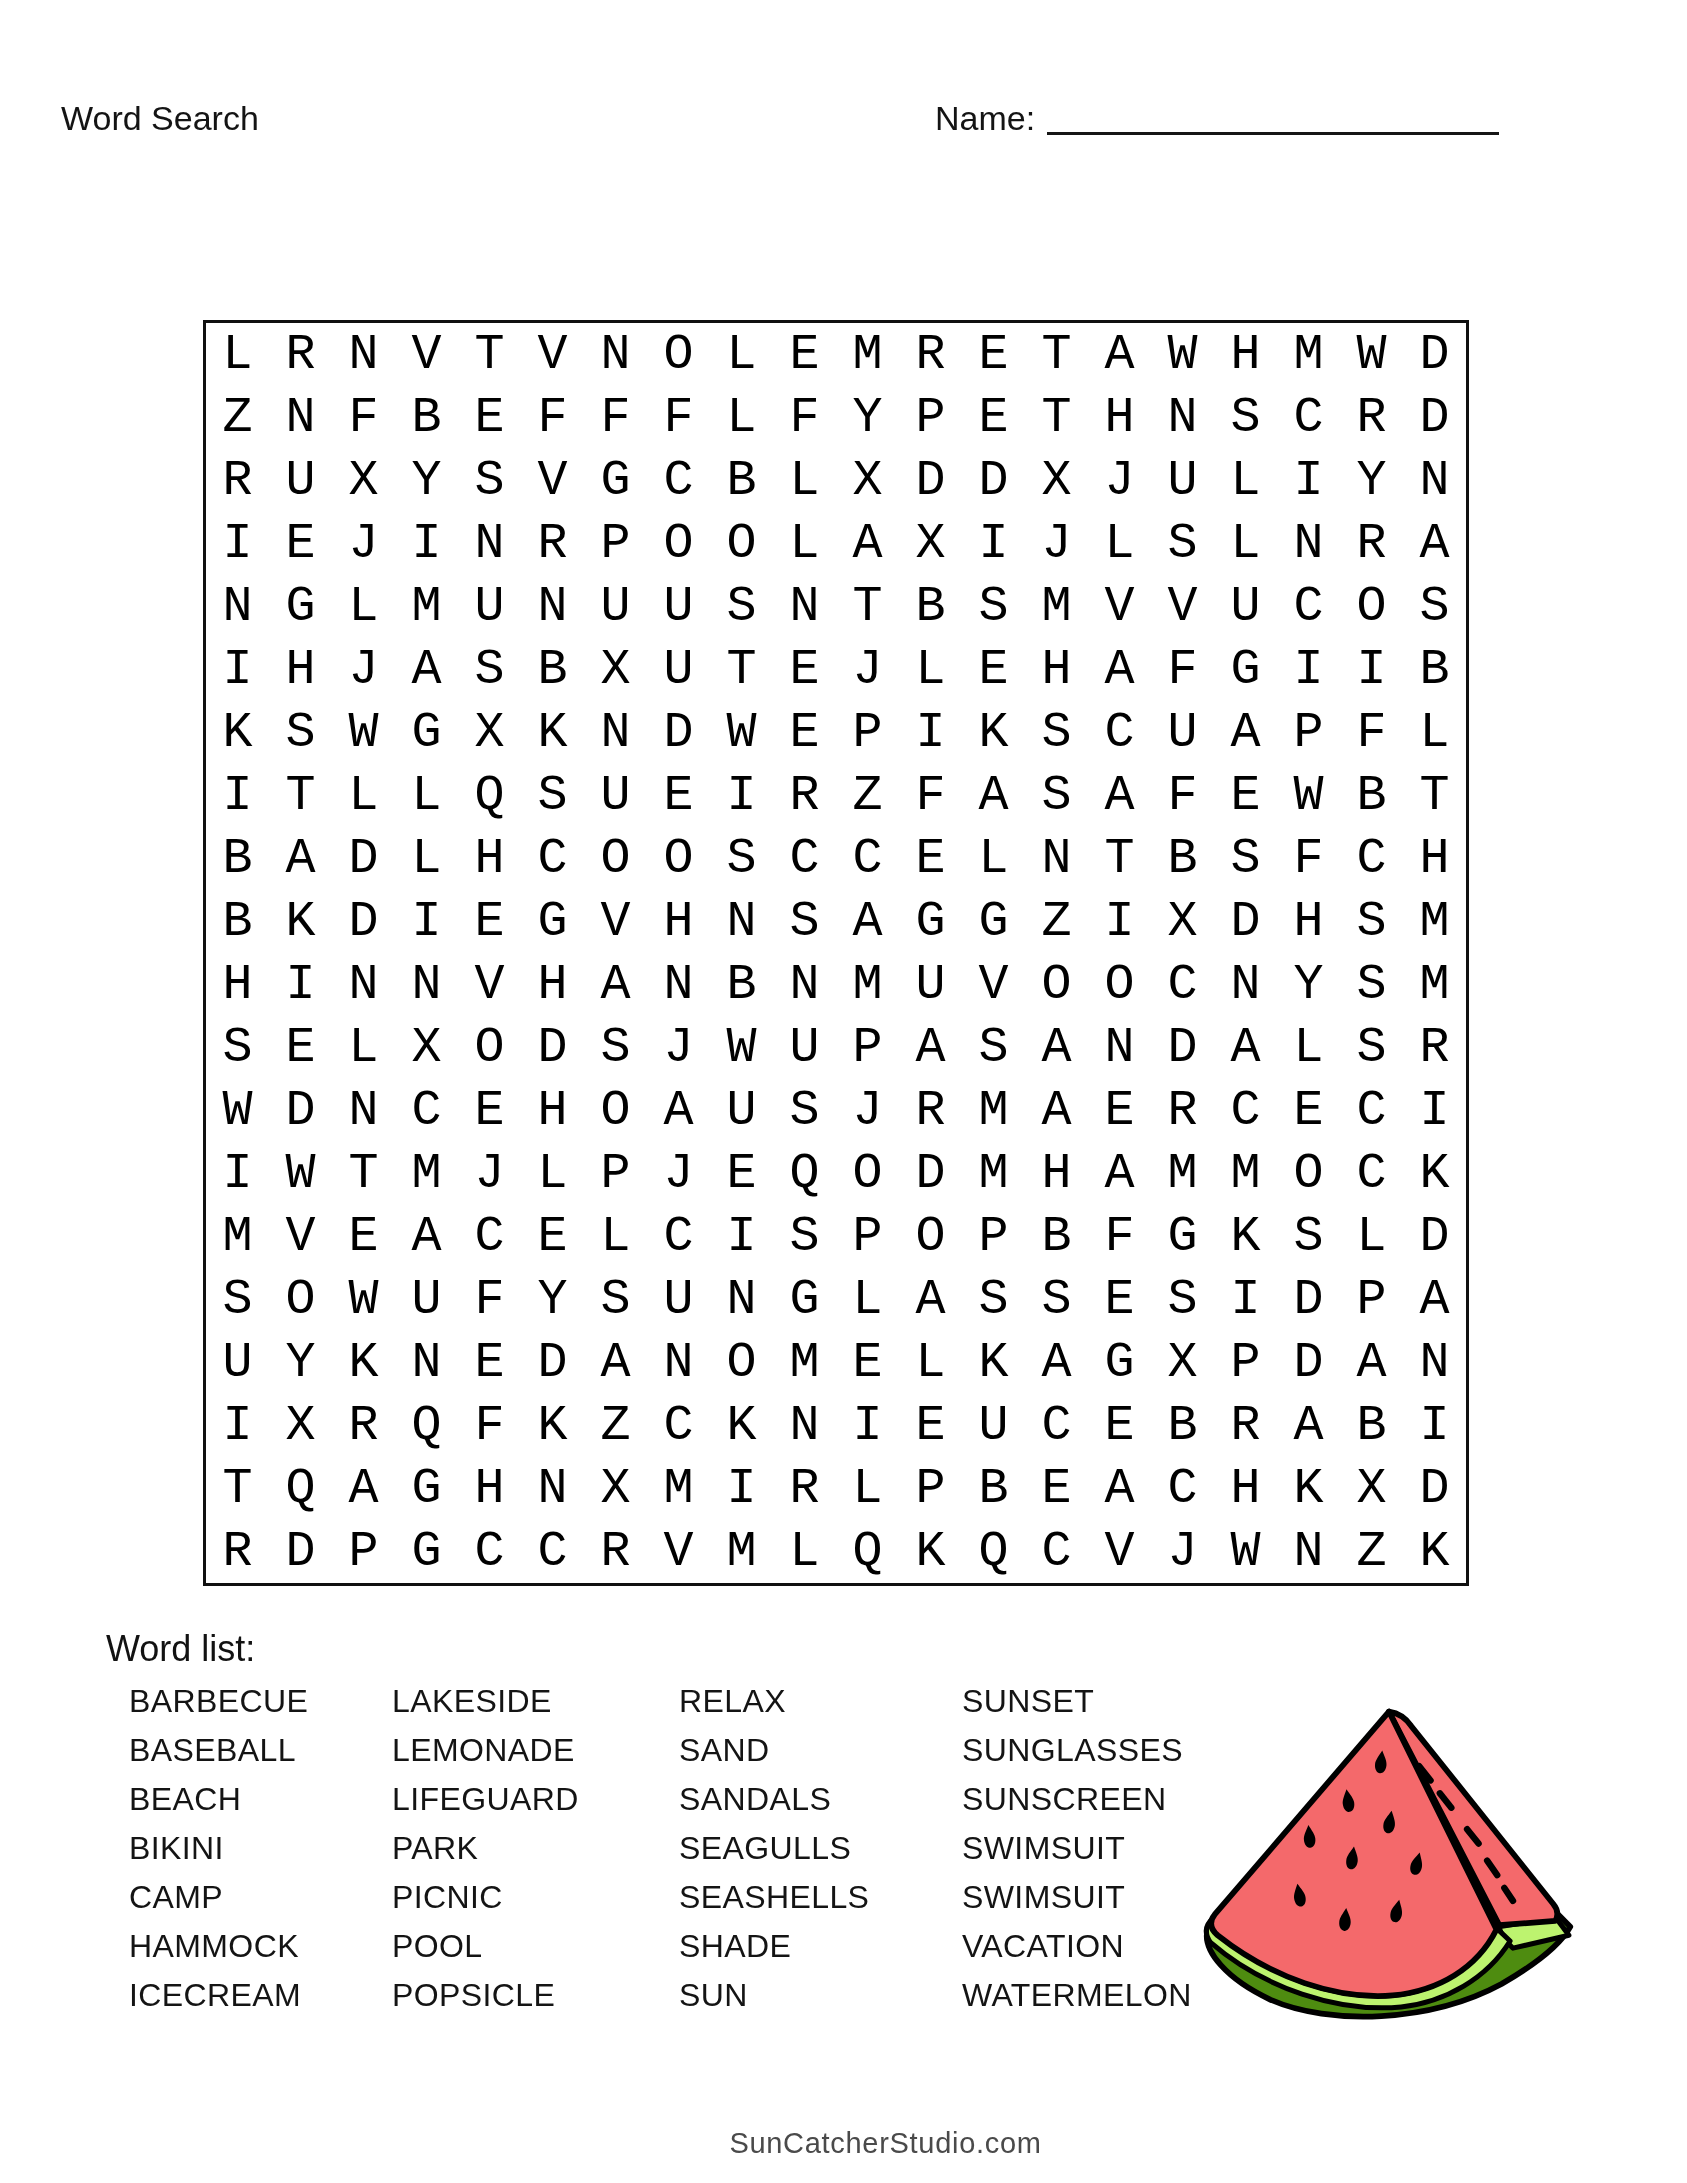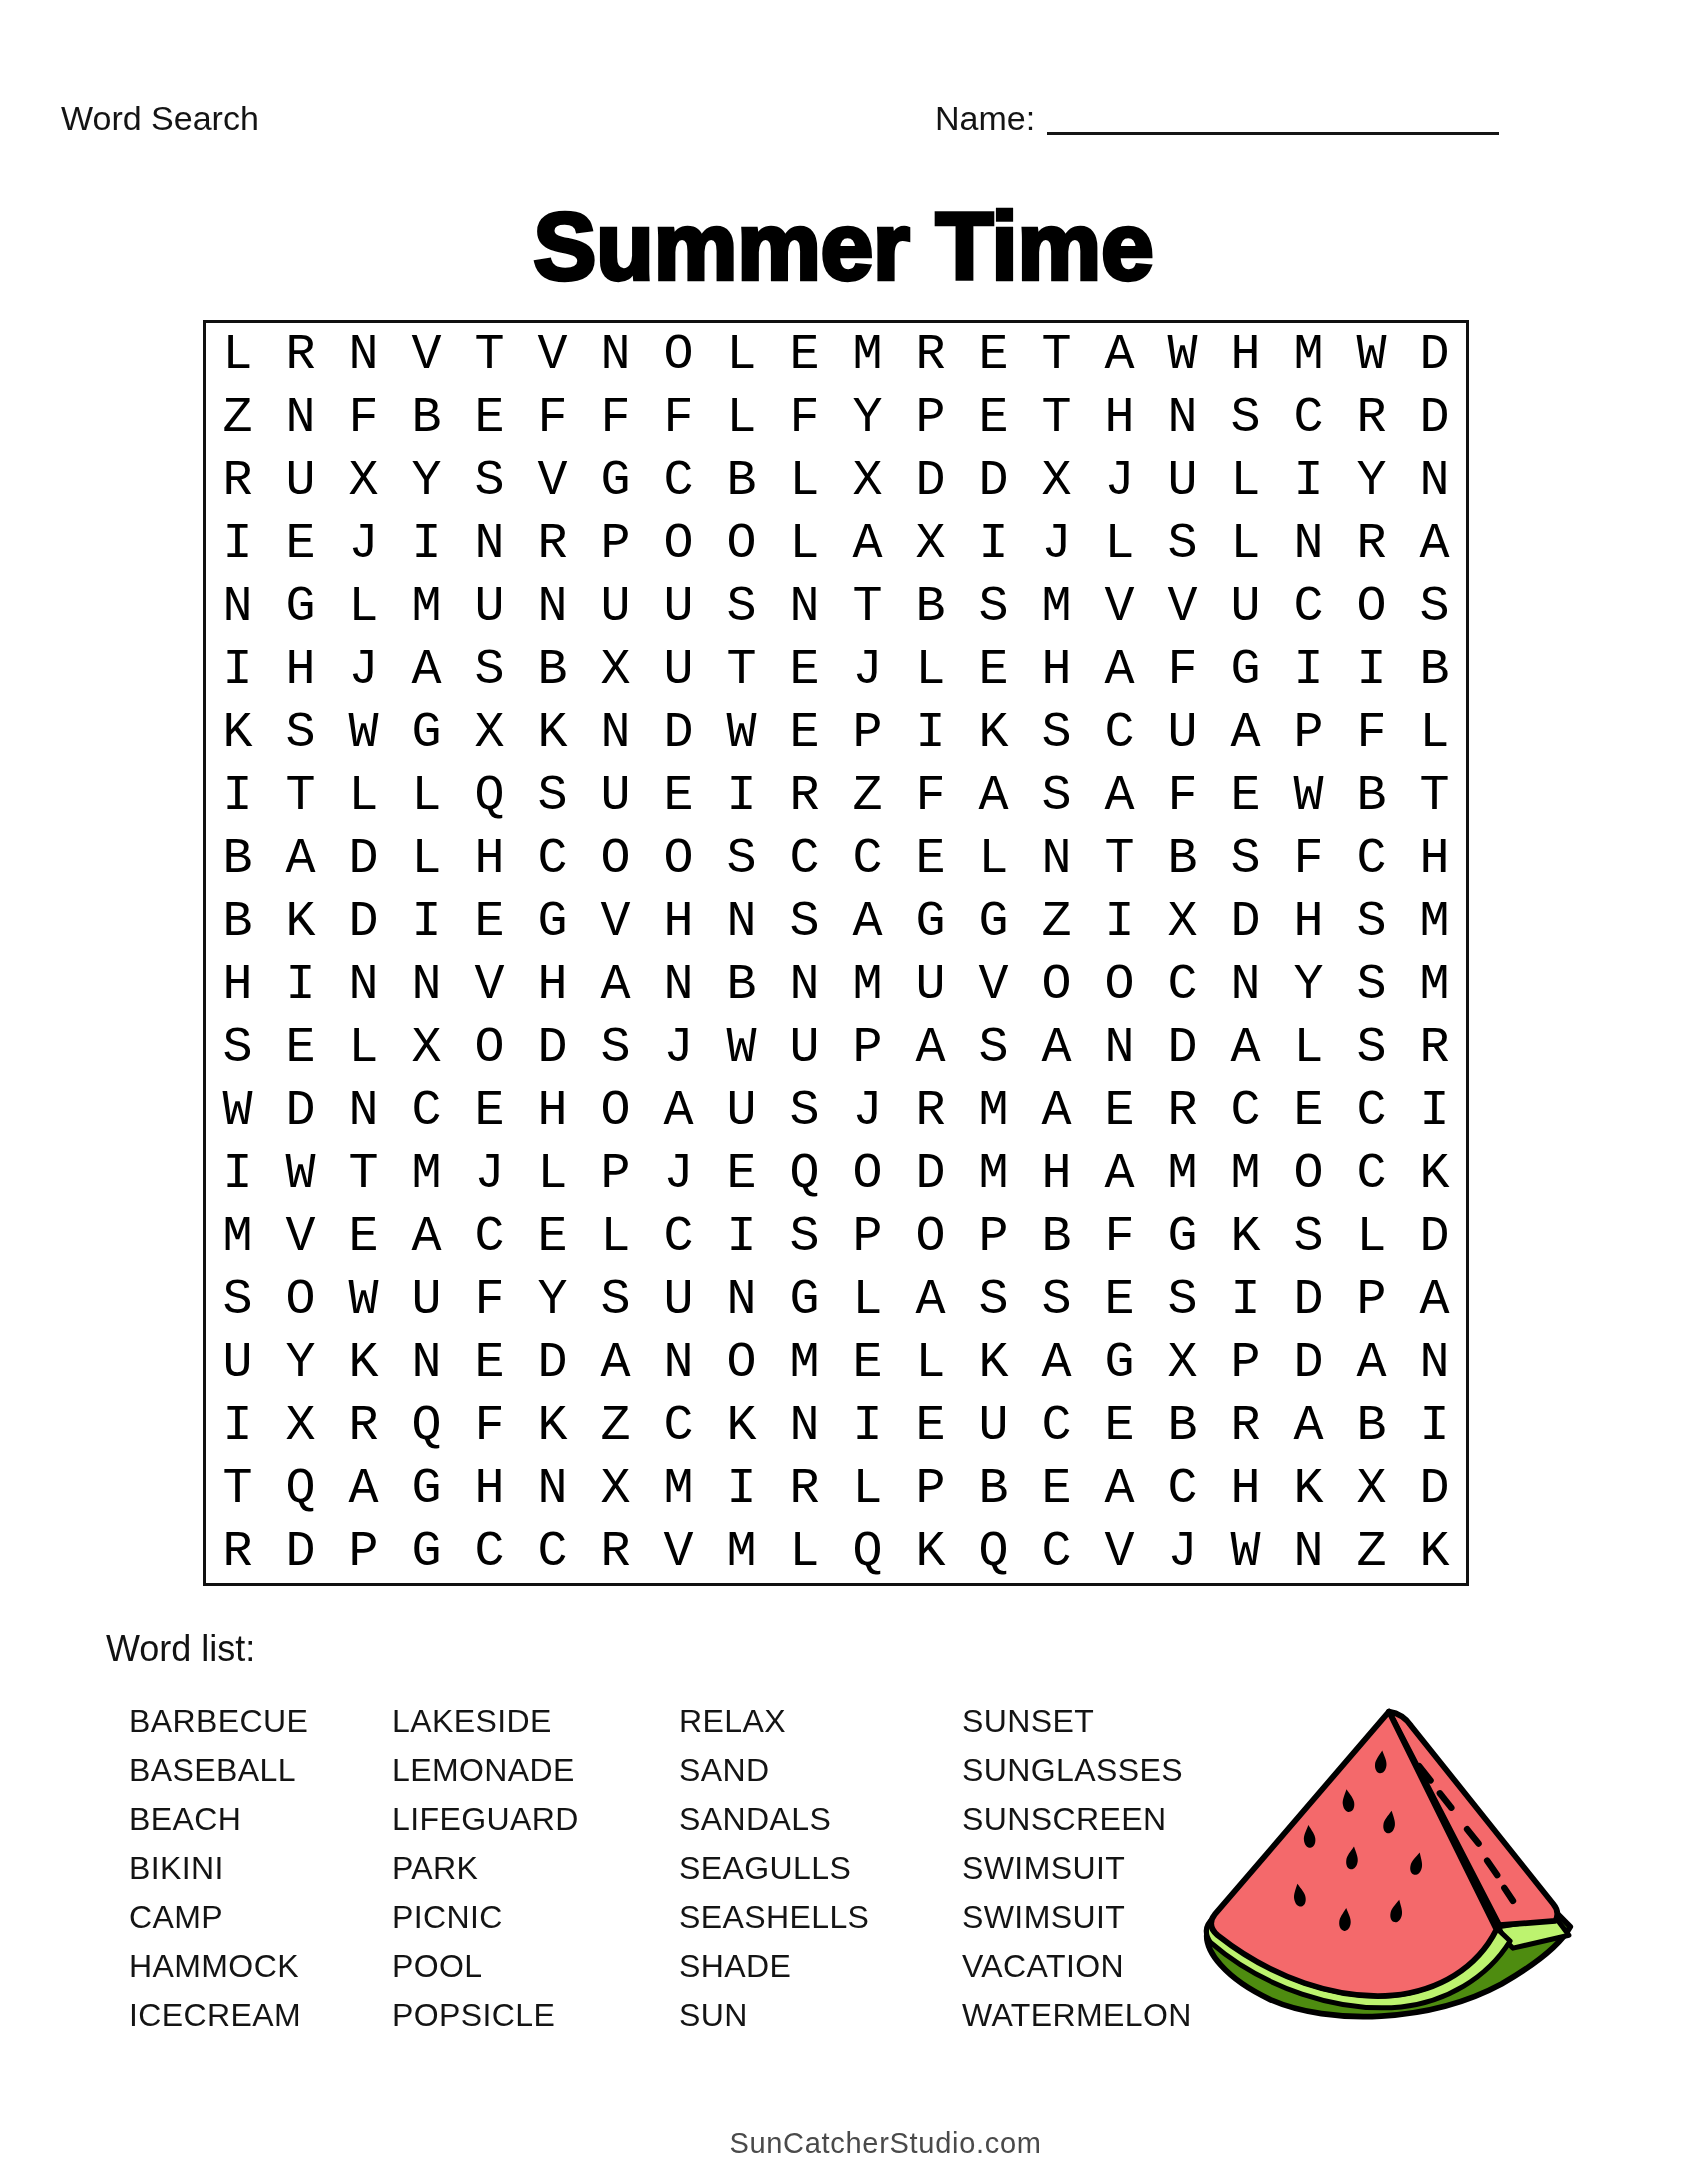--- a/index.html
+++ b/index.html
@@ -25,21 +25,21 @@
     grid-template-columns:repeat(20,1fr);
     grid-template-rows:repeat(20,1fr);
   }
   .cell {
     display:flex; align-items:center; justify-content:center;
     font-family:"Liberation Mono","DejaVu Sans Mono",monospace;
     font-size:50px; color:#000; line-height:1;
   }
   .wl-heading { position:absolute; left:106px; top:1631px; font-size:36px; color:#121212; line-height:1; }
   .wl-columns { position:absolute; left:0; top:1677px; width:1687px; }
-  .word-col { position:absolute; top:0; list-style:none;margin-top:20px; }
+  .word-col { position:absolute; top:0; list-style:none; }
   .word-col li {
     font-size:32px; line-height:49px; color:#141414;
     letter-spacing:0.4px; white-space:nowrap;
   }
   .word-col:nth-child(1){ left:129px; }
   .word-col:nth-child(2){ left:392px; }
   .word-col:nth-child(3){ left:679px; }
   .word-col:nth-child(4){ left:962px; }
   .melon { position:absolute; left:1186px; top:1703px; width:393px; height:319px; }
   .footer-credit {
@@ -50,21 +50,20 @@
 </head>
 <body>
 
 <div class="page">
 
   <div class="hdr-label worksheet-type">Word Search</div>
 
   <div class="hdr-label name-label">Name:</div>
   <div class="name-line"></div>
 
-  <h1 class="puzzle-title">Summer Time</h1>
 
   <div class="grid-box">
       <span class="cell">L</span>
       <span class="cell">R</span>
       <span class="cell">N</span>
       <span class="cell">V</span>
       <span class="cell">T</span>
       <span class="cell">V</span>
       <span class="cell">N</span>
       <span class="cell">O</span>

